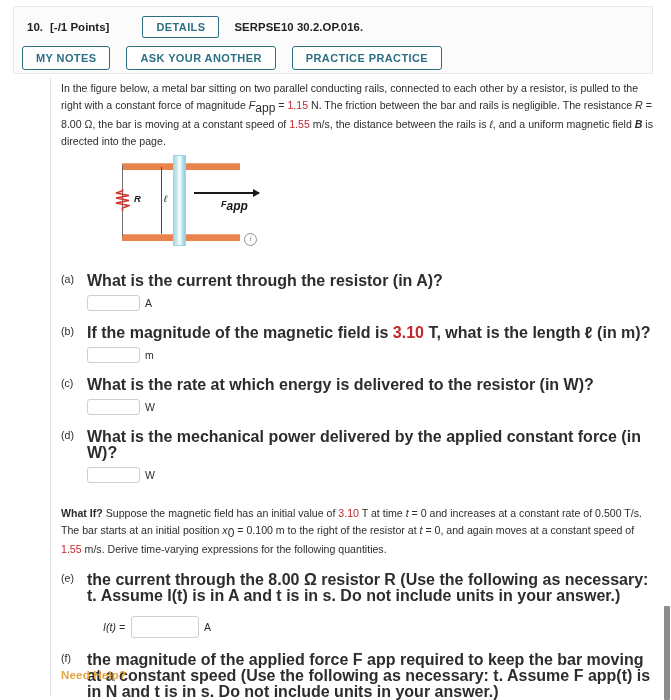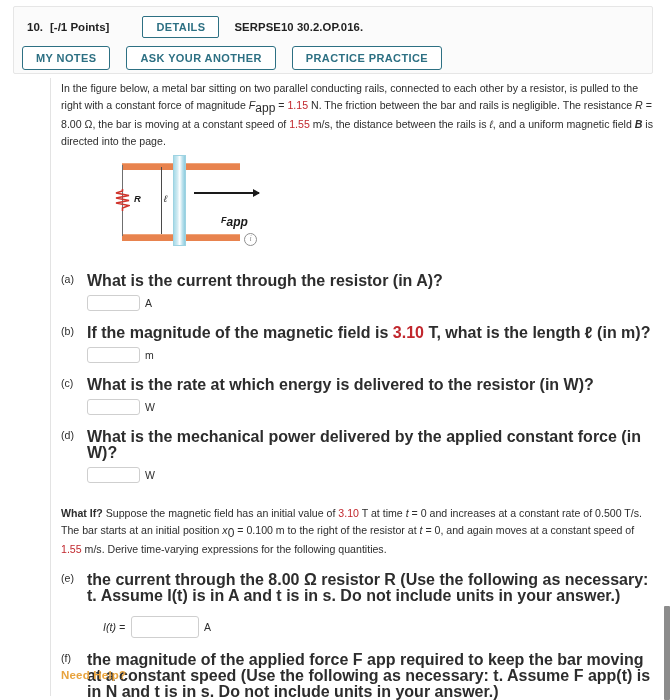--- a/index.html
+++ b/index.html
@@ -66,21 +66,21 @@
   }
   .resistor{position:absolute;left:54px;top:30px;width:15px;height:22px;}
   .res-label{position:absolute;left:73px;top:34px;font-size:9.5px;font-style:italic;font-weight:bold;color:#1a1a1a;}
   .ell-line{position:absolute;left:100px;top:8px;width:1.3px;height:67px;background:#4a4a4a;}
   .ell-label{position:absolute;left:103px;top:34px;font-size:9.5px;font-style:italic;color:#1a1a1a;}
   .arrowv{position:absolute;left:133px;top:33px;width:65px;height:1.5px;background:#1a1a1a;}
   .arrowv:after{
     content:"";position:absolute;right:-1px;top:-3.2px;
     border-left:7px solid #1a1a1a;border-top:4px solid transparent;border-bottom:4px solid transparent;
   }
-  .vlabel{position:absolute;left:160px;top:56px;font-size:9px;font-weight:bold;font-style:italic;color:#1a1a1a;}
+  .vlabel{position:absolute;left:160px;top:40px;font-size:9px;font-weight:bold;font-style:italic;color:#1a1a1a;}
   .info-icon{
     position:absolute;left:183px;top:74px;width:11px;height:11px;border-radius:50%;
     border:1px solid #909090;color:#909090;font-size:8px;font-style:italic;
     text-align:center;line-height:10px;font-family:"Liberation Serif",serif;
   }
 
   
   .part{margin-top:14px;position:relative;}
   .part-head{display:flex;align-items:flex-start;}
   .part-lbl{width:26px;flex:0 0 26px;font-size:10.6px;color:#2d2d2d;}

